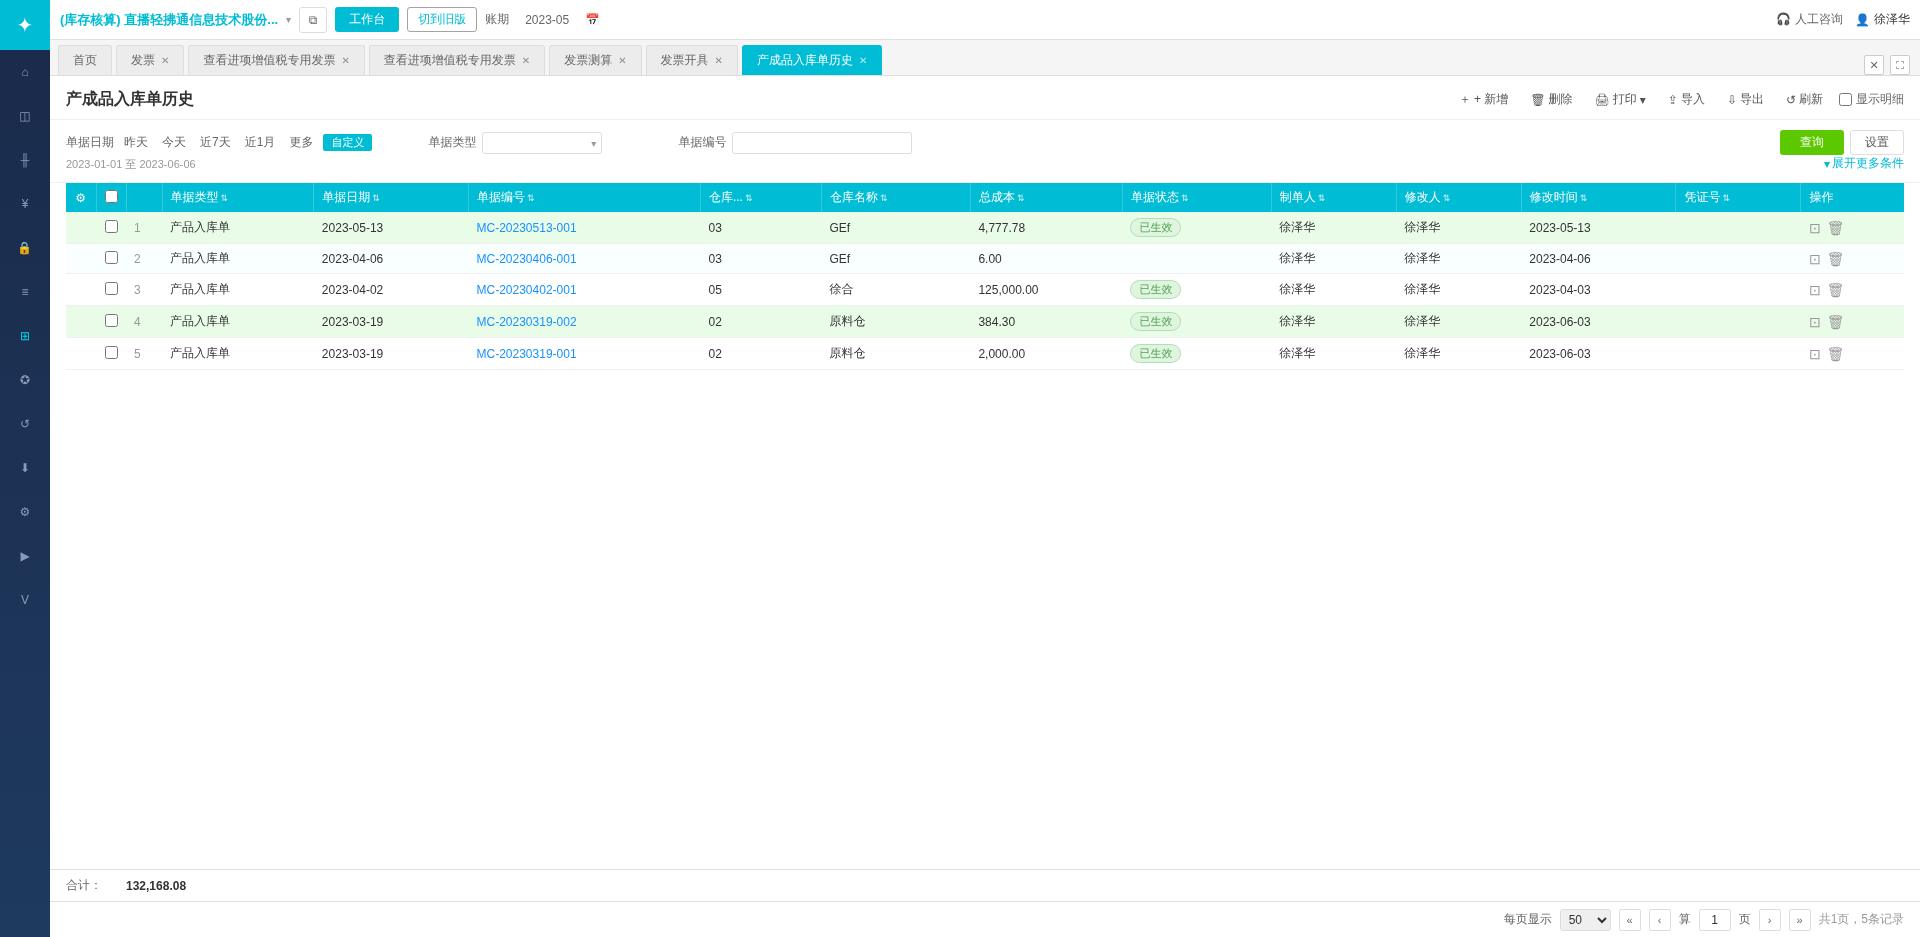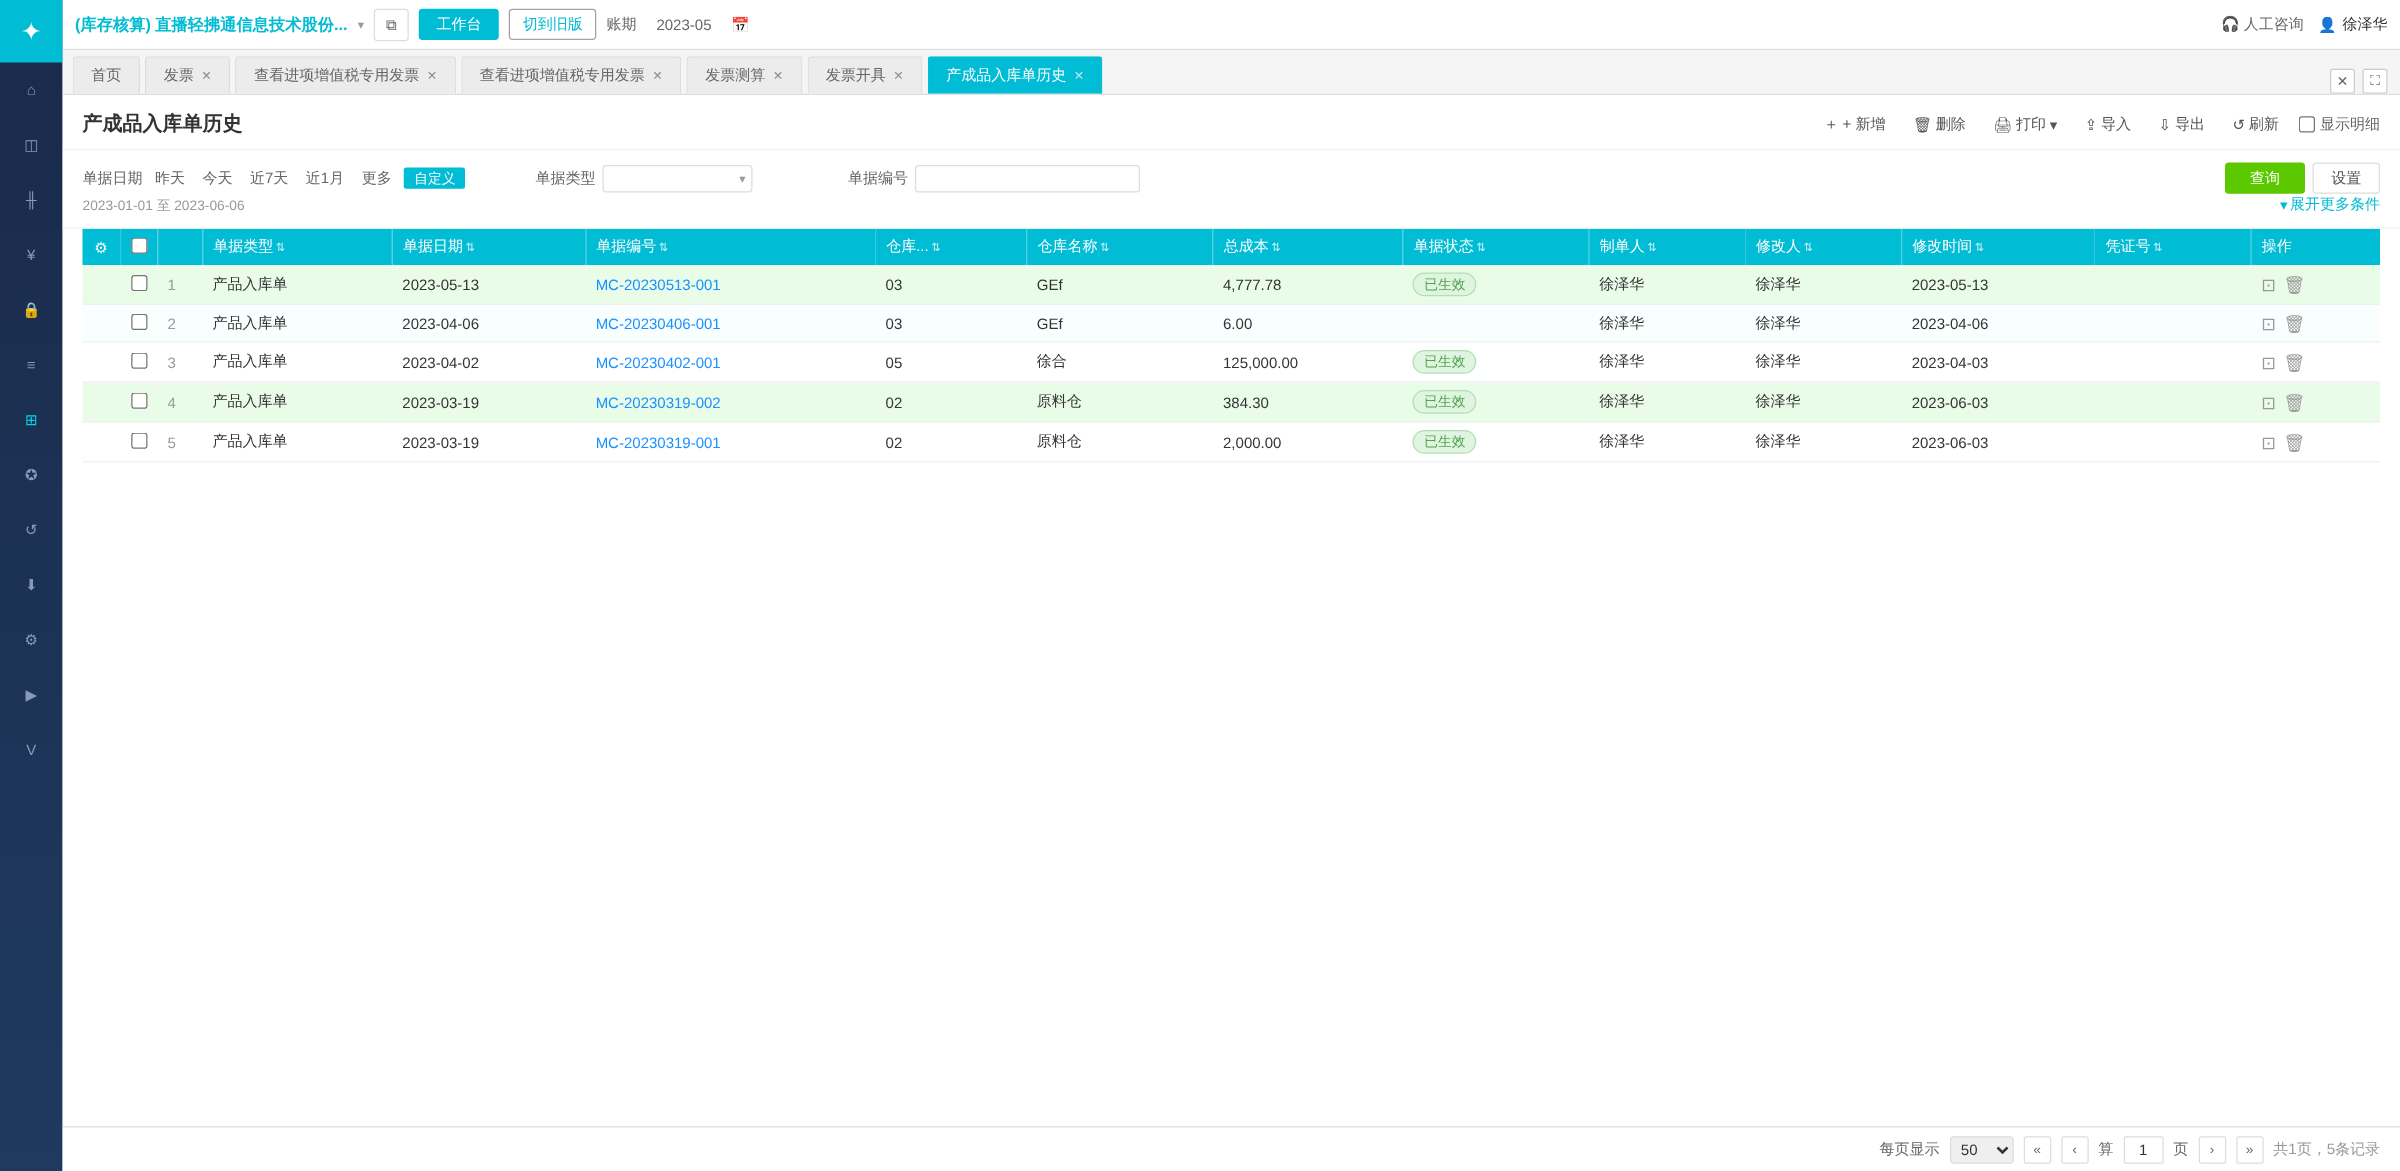--- a/index.html
+++ b/index.html
@@ -415,20 +415,24 @@
         <div class="td-ops">
           <span class="op-icon">⊡</span>
           <span class="op-icon">🗑</span>
         </div>
       </td>
     </tr>
           </tbody>
       </table>
     </div>
 
+    <div class="footer-total">
+      <span class="total-label">合计：</span>
+      <span class="total-value">132,168.08</span>
+    </div>
 
     <div class="pagination">
       <span class="page-size-label">每页显示</span>
       <select class="page-size-select">
         <option value="50">50</option>
         <option value="100">100</option>
       </select>
       <div class="page-nav-btn">«</div>
       <div class="page-nav-btn">‹</div>
       <span>算</span>

